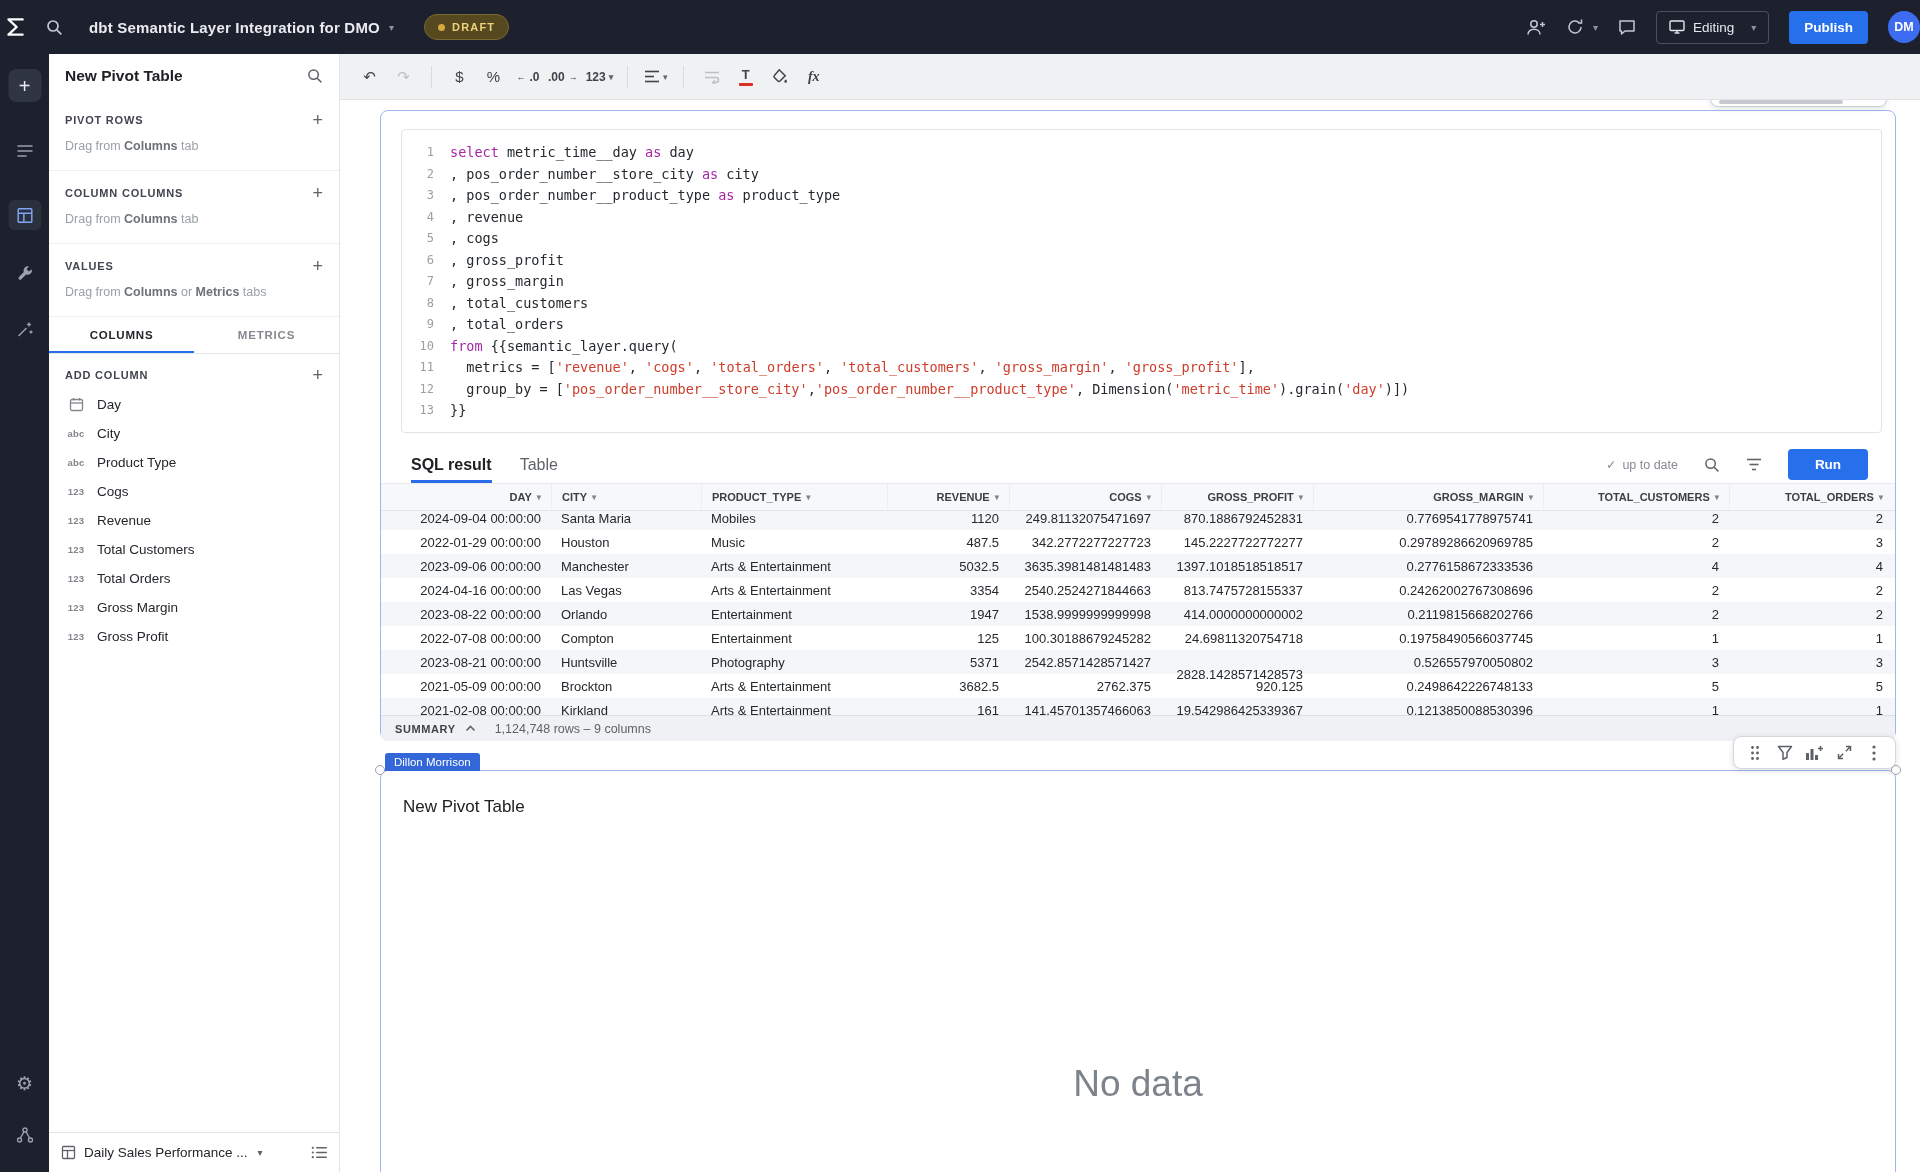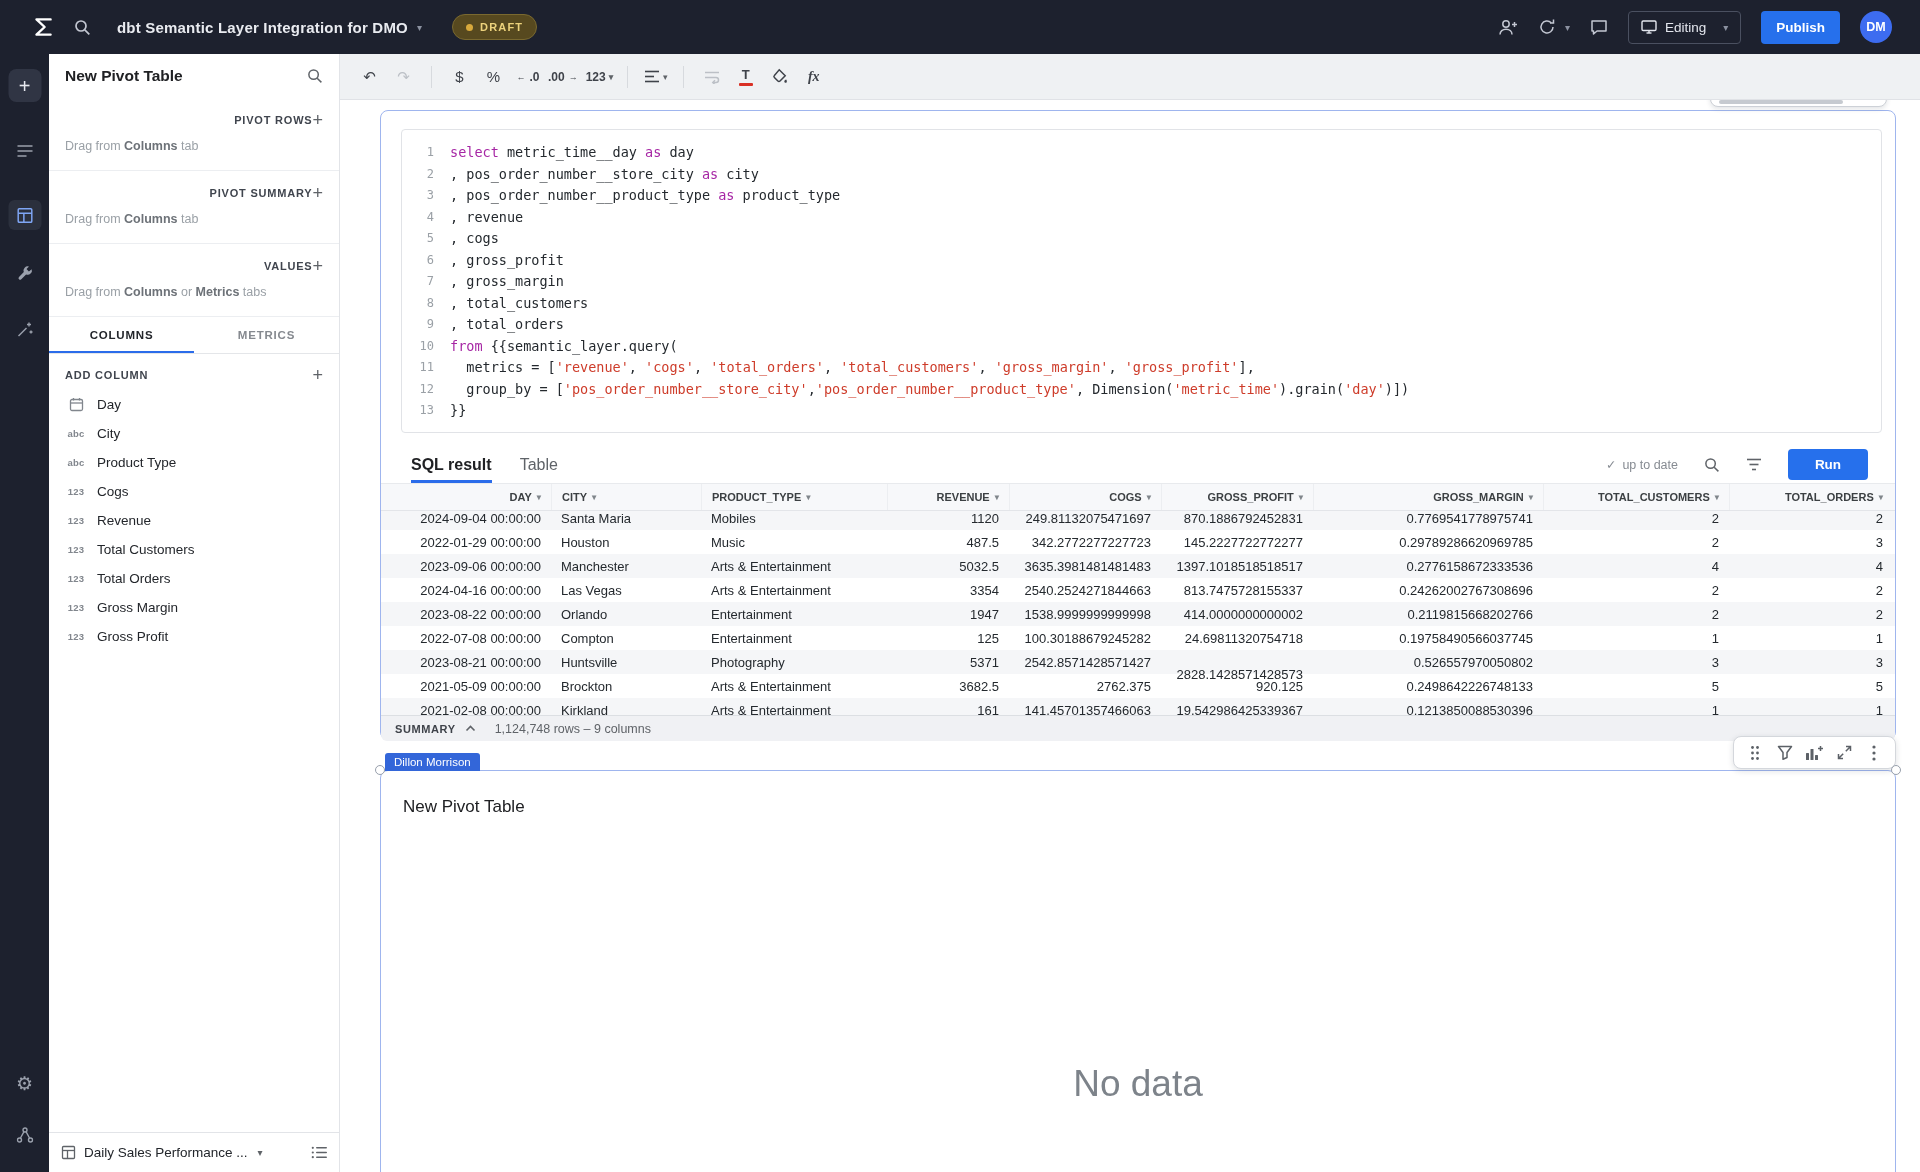--- a/index.html
+++ b/index.html
@@ -2,21 +2,21 @@
 <html><head>
 <meta charset="utf-8">
 <style>
   *{margin:0;padding:0;box-sizing:border-box}
   html,body{width:1920px;height:1172px;overflow:hidden;background:#fff;
     font-family:"Liberation Sans",sans-serif;-webkit-font-smoothing:antialiased}
   .app{position:relative;width:1920px;height:1172px}
 
   
   .topbar{position:absolute;top:0;left:0;width:100%;height:54px;background:#1d212e;
-    display:flex;align-items:center;padding:0 28px;z-index:40}
+    display:flex;align-items:center;padding:0 0;z-index:40}
   .logo{width:30px;display:flex;align-items:center;justify-content:center}
   .tb-search{margin-left:16px;color:#c3c7d2;display:flex}
   .tb-title{margin-left:26px;color:#e9ebf0;font-size:15px;font-weight:700;letter-spacing:.2px}
   .tb-caret{color:#8b91a0;font-size:10px;margin-left:9px}
   .draft-badge{margin-left:30px;height:26px;padding:0 13px;border-radius:13px;background:#57491f;
     border:1px solid #7a6930;color:#ecd27c;font-size:11px;font-weight:700;letter-spacing:1.2px;
     display:flex;align-items:center;gap:7px}
   .draft-dot{width:7px;height:7px;border-radius:50%;background:#d8a93c}
   .tb-right{margin-left:auto;display:flex;align-items:center;gap:20px}
   .tb-ic{color:#c3c7d2;display:flex;align-items:center}
@@ -39,21 +39,21 @@
   .rail-gear{top:1014px;font-size:19px}
   .rail-hier{top:1066px}
 
   
   .sidebar{position:absolute;top:54px;left:49px;width:291px;bottom:0;background:#fff;
     border-right:1px solid #e2e4e8;z-index:20;display:flex;flex-direction:column}
   .sb-header{height:44px;display:flex;align-items:center;justify-content:space-between;padding:0 16px;flex:none}
   .sb-title{font-size:15.5px;font-weight:700;color:#202124}
   .sb-search{color:#5f6368;display:flex}
   .sb-section{padding:15px 16px 17px;border-bottom:1px solid #eceef1;flex:none}
-  .sb-sec-head{display:flex;justify-content:flex-end;align-items:center}
+  .sb-sec-head{display:flex;justify-content:space-between;align-items:center}
   .sb-sec-label{font-size:11px;font-weight:700;color:#40454e;letter-spacing:.8px}
   .sb-plus{color:#5f6368;font-size:18px;line-height:14px;font-weight:400}
   .sb-hint{margin-top:12px;font-size:12.5px;color:#9aa0a6}
   .sb-hint b{color:#6d7278;font-weight:700}
   .sb-tabs{display:flex;height:37px;border-bottom:1px solid #e4e6e9;flex:none}
   .sb-tab{flex:1;display:flex;align-items:center;justify-content:center;font-size:11.5px;
     font-weight:700;letter-spacing:.8px;color:#85898f}
   .sb-tab.active{color:#23262b;box-shadow:inset 0 -2px 0 #2b6cea}
   .sb-addcol{display:flex;justify-content:space-between;align-items:center;padding:14px 16px 8px;flex:none}
   .sb-col-item{height:29px;display:flex;align-items:center;padding:0 16px;gap:10px}
@@ -253,21 +253,21 @@
     <div class="sb-section">
       <div class="sb-sec-head">
         <span class="sb-sec-label">PIVOT ROWS</span>
         <span class="sb-plus">+</span>
       </div>
       <div class="sb-hint"><span>Drag from </span><b>Columns</b><span> tab</span></div>
     </div>
 
     <div class="sb-section">
       <div class="sb-sec-head">
-        <span class="sb-sec-label">PIVOT SUMMARY</span>
+        <span class="sb-sec-label">COLUMN COLUMNS</span>
         <span class="sb-plus">+</span>
       </div>
       <div class="sb-hint"><span>Drag from </span><b>Columns</b><span> tab</span></div>
     </div>
 
     <div class="sb-section">
       <div class="sb-sec-head">
         <span class="sb-sec-label">VALUES</span>
         <span class="sb-plus">+</span>
       </div>

